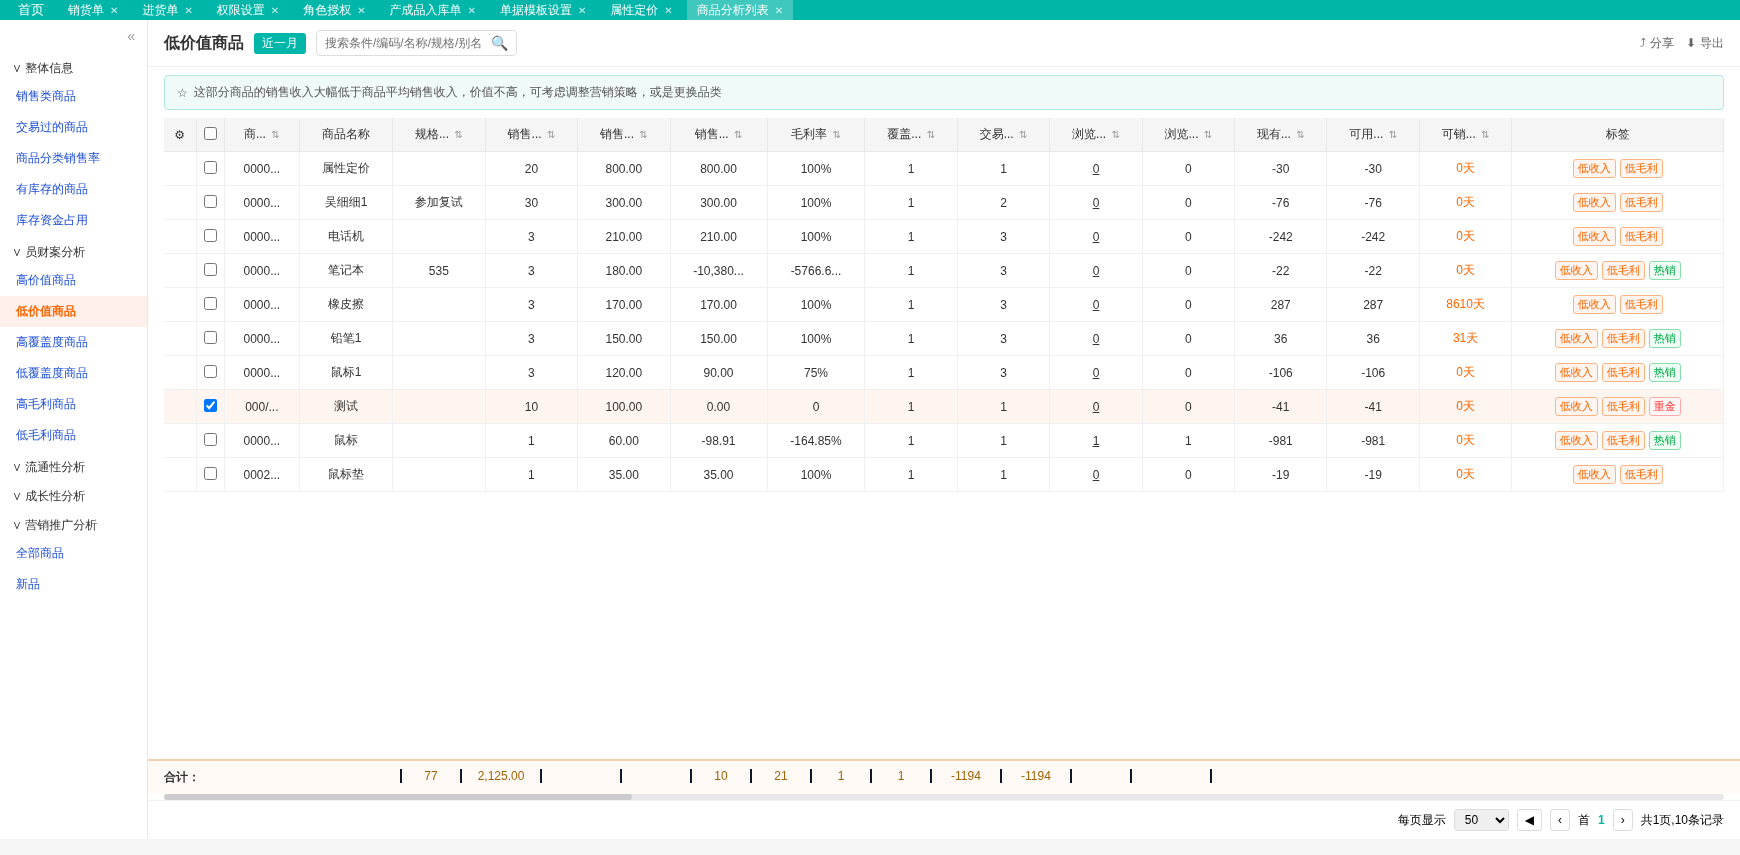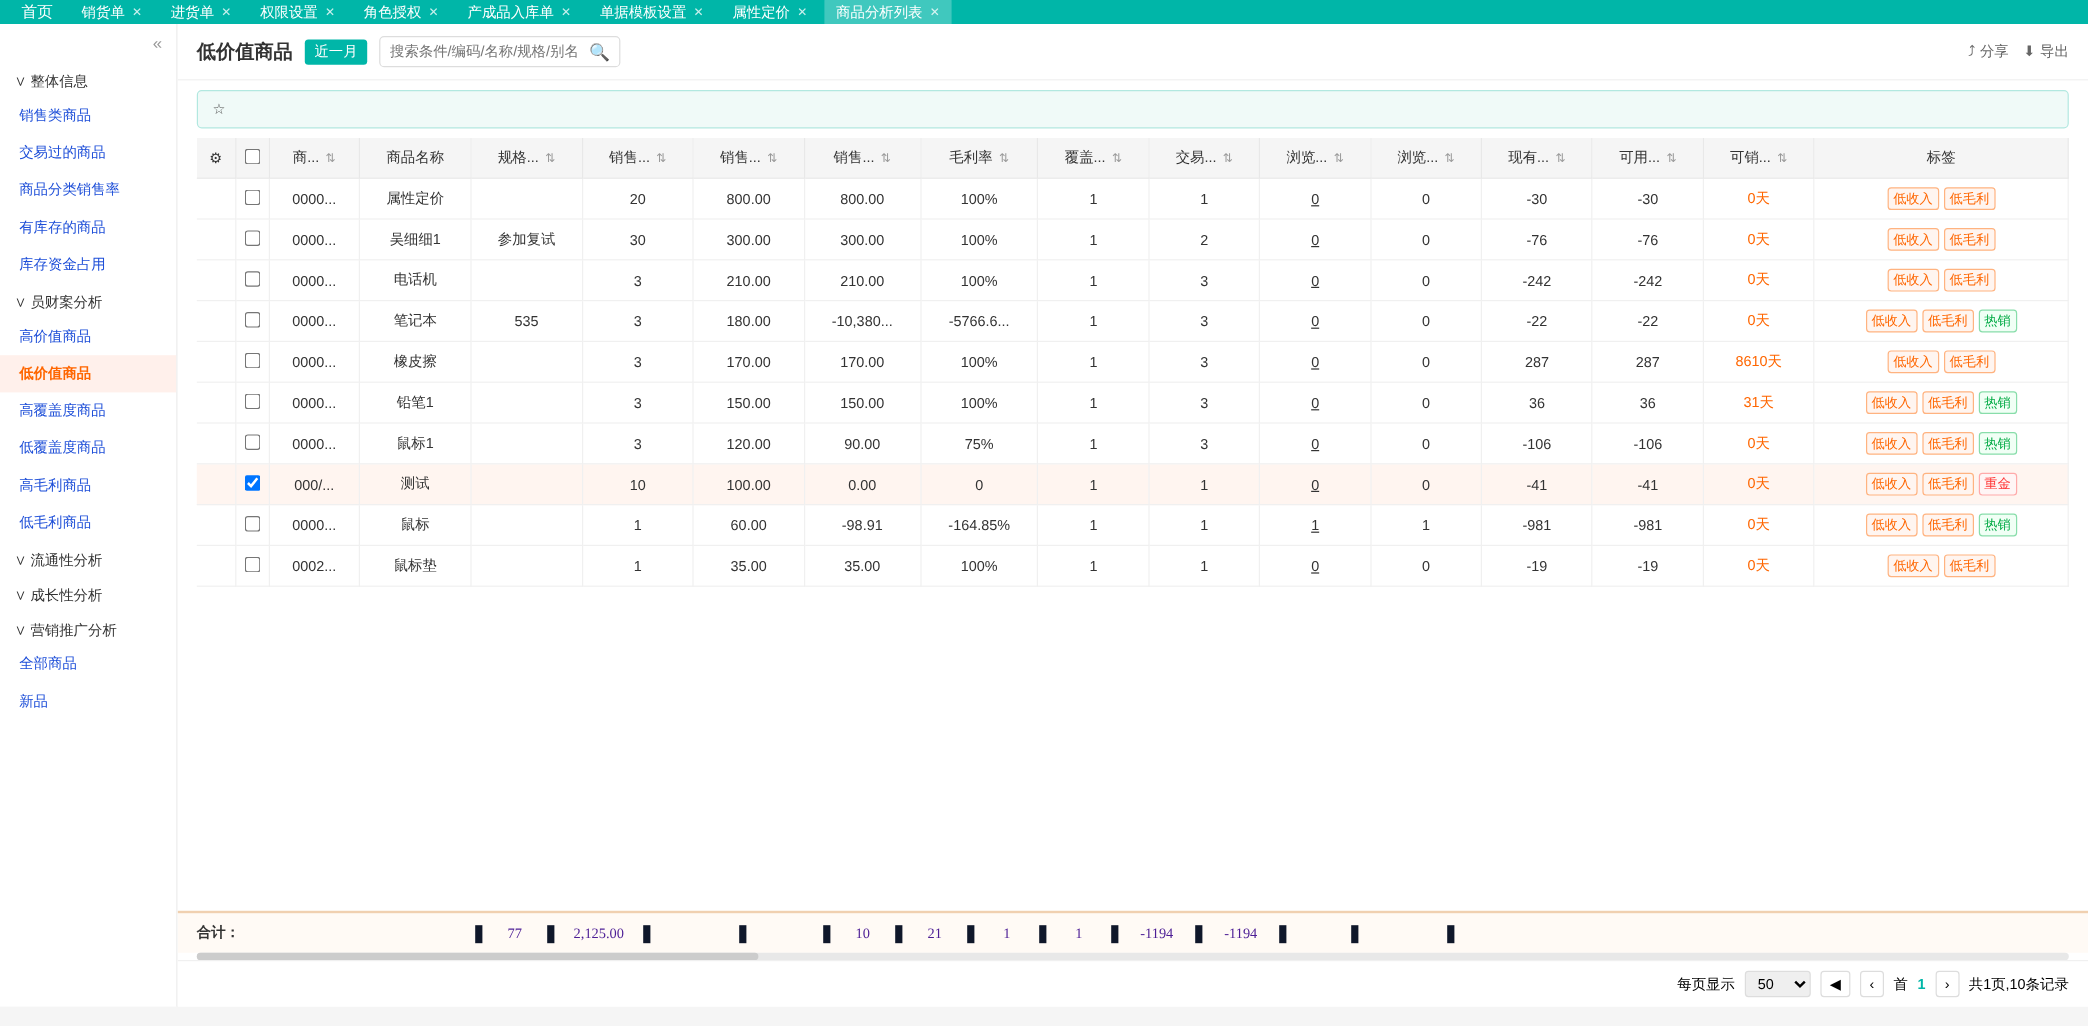--- a/index.html
+++ b/index.html
@@ -150,26 +150,26 @@
     .tag-green { color: #00aa44; border: 1px solid #88ddaa; background: #f0fff5; }
     .tag-days { color: #ff6600; }
     .underline { text-decoration: underline; color: #333; }
 
     
     .table-footer {
       background: #fffaf5;
       border-top: 2px solid #f0d0b0;
       padding: 8px 16px;
       display: flex;
-      align-items: flex-end;
+      align-items: flex-start;
       gap: 8px;
     }
     .footer-label { font-weight: bold; color: #333; min-width: 50px; }
     .footer-cells { display: flex; gap: 0; flex: 1; }
-    .footer-cell { text-align: center; padding: 0 6px; color: #4c1d95; border-right: 6px solid #0f172a; font-family: Liberation Serif, serif; }
+    .footer-cell { text-align: center; padding: 0 6px; color: #a16207; border-right: 2px solid #0f172a; }
 
     
     .pagination {
       display: flex;
       align-items: center;
       justify-content: flex-end;
       padding: 8px 16px;
       gap: 8px;
       border-top: 1px solid #f0f0f0;
       background: #fff;
@@ -270,20 +270,21 @@
         </div>
         <div class="action-btn">
           <span>⬇</span>
           <span>导出</span>
         </div>
       </div>
     </div>
 
     <div class="info-bar">
       <span>☆</span>
+      <span>这部分商品的销售收入大幅低于商品平均销售收入，价值不高，可考虑调整营销策略，或是更换品类</span>
     </div>
 
     <div class="table-wrap">
       <table>
         <thead>
           <tr>
             <th class="gear-cell">⚙</th>
             <th class="checkbox-cell"><input type="checkbox" style=""></th>
             <th>商... <span class="sort-icon">⇅</span></th>
             <th>商品名称</th>

